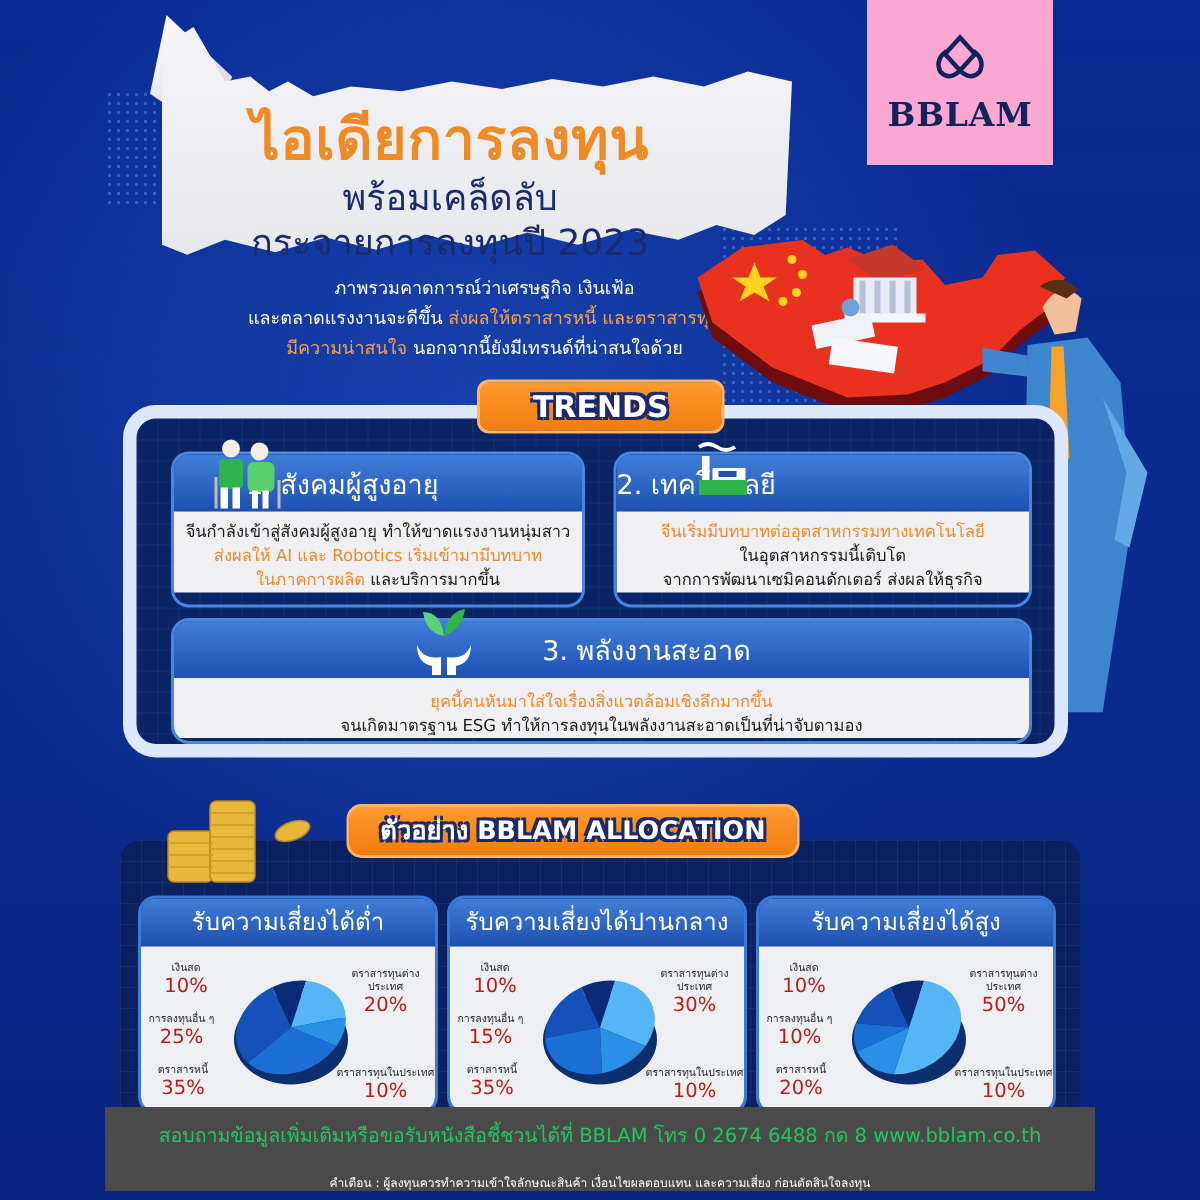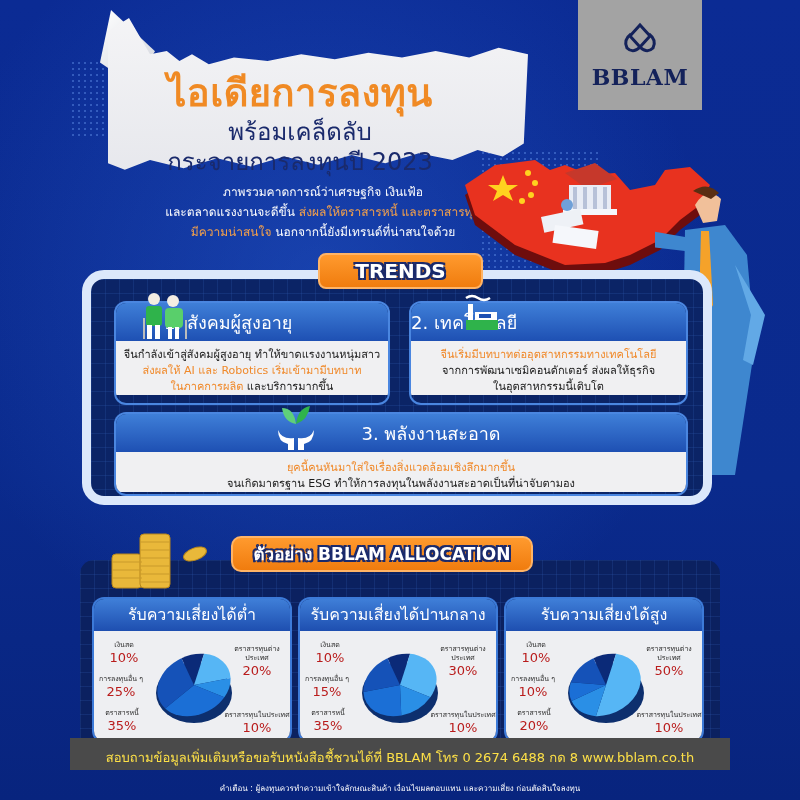--- a/index.html
+++ b/index.html
@@ -41,21 +41,21 @@
     position: absolute; left: 130px; top: 112px; width: 340px; text-align: center;
     font-size: 24px; color: #1a2a6c;
   }
   .title-3 {
     position: absolute; left: 130px; top: 142px; width: 340px; text-align: center;
     font-size: 24px; color: #1a2a6c;
   }
   
   .logo {
     position: absolute; left: 578px; top: 0; width: 124px; height: 110px;
-    background: #a3a3a3; text-align: center;
+    background: #f9a8d4; text-align: center;
   }
   .logo svg { margin-top: 22px; }
   .logo-text {
     font-family: "DejaVu Serif", "Liberation Serif", serif;
     font-size: 22px; color: #14225a; font-weight: bold; margin-top: 2px; letter-spacing: 0.5px;
   }
   
   .intro {
     position: absolute; left: 148px; top: 182px; width: 350px; text-align: center;
     font-size: 12px; line-height: 20px; color: #ffffff;
@@ -123,22 +123,22 @@
     height: 32px; background: linear-gradient(180deg, #3f7fd8 0%, #1e4fb0 100%);
     color: #ffffff; font-size: 16px; text-align: center; line-height: 32px; white-space: nowrap;
   }
   .risk-body { position: relative; height: 110px; background: #eeeff2; }
   .lbl { position: absolute; text-align: center; color: #2a2a2a; }
   .lbl .n { font-size: 7px; display: block; line-height: 9px; }
   .lbl .v { font-size: 13px; display: block; line-height: 15px; color: #b91c1c; }
   .pie { position: absolute; left: 58px; top: 16px; }
   
   .contact {
-    position: absolute; left: 70px; top: 738px; width: 660px; height: 32px;
-    background: #4a4a4a; color: #fde047; font-size: 13px; text-align: center; line-height: 40px;
+    position: absolute; left: 70px; top: 738px; width: 660px; height: 56px;
+    background: #4a4a4a; color: #22c55e; font-size: 13px; text-align: center; line-height: 40px;
   }
   .disclaimer {
     position: absolute; left: 70px; top: 778px; width: 660px; height: 22px;
     color: #ffffff; font-size: 8px; text-align: center; line-height: 22px;
   }
   .coins { position: absolute; left: 110px; top: 528px; }
 </style>
 </head>
 <body>
 
@@ -226,22 +226,22 @@
     <rect x="35" y="35" width="4" height="12" fill="#ffffff"></rect>
   <rect x="45" y="28" width="2" height="19" fill="#bcbcbc"></rect>
 </svg>
 
 <div class="card" style="left:411px;top:303px;width:275px;height:100px;">
   <div class="card-head" style="">
     <span>2. เทคโนโลยี</span>
   </div>
   <div class="card-body">
     <div class="orange">จีนเริ่มมีบทบาทต่ออุตสาหกรรมทางเทคโนโลยี</div>
+    <div>ในอุตสาหกรรมนี้เติบโต</div>
     <div>จากการพัฒนาเซมิคอนดักเตอร์ ส่งผลให้ธุรกิจ</div>
-    <div>ในอุตสาหกรรมนี้เติบโต</div>
   </div>
 </div>
 <svg class="icon-abs" style="left:462px;top:292px;" width="40" height="40" viewBox="0 0 40 40">
   <path d="M4 6 Q10 2 16 6 Q22 10 28 6" stroke="#ffffff" stroke-width="2.5" fill="none"></path>
   <rect x="6" y="12" width="5" height="16" fill="#ffffff"></rect>
   <rect x="13" y="20" width="22" height="8" fill="#ffffff"></rect>
   <rect x="4" y="28" width="32" height="10" fill="#2fb34b"></rect>
   <rect x="17" y="22" width="12" height="4" fill="#1e50b3"></rect>
 </svg>
 

